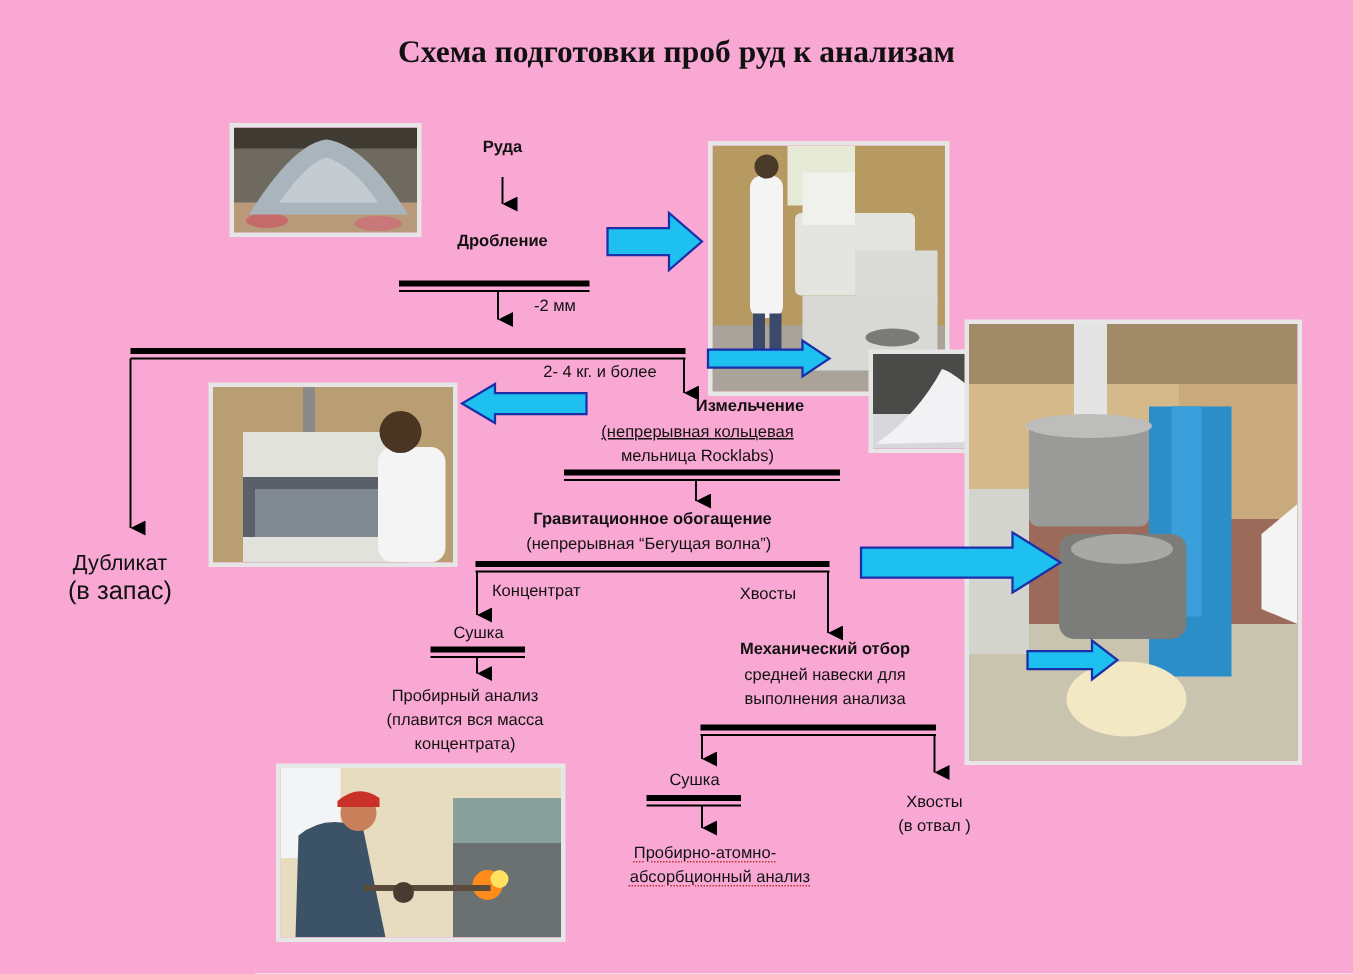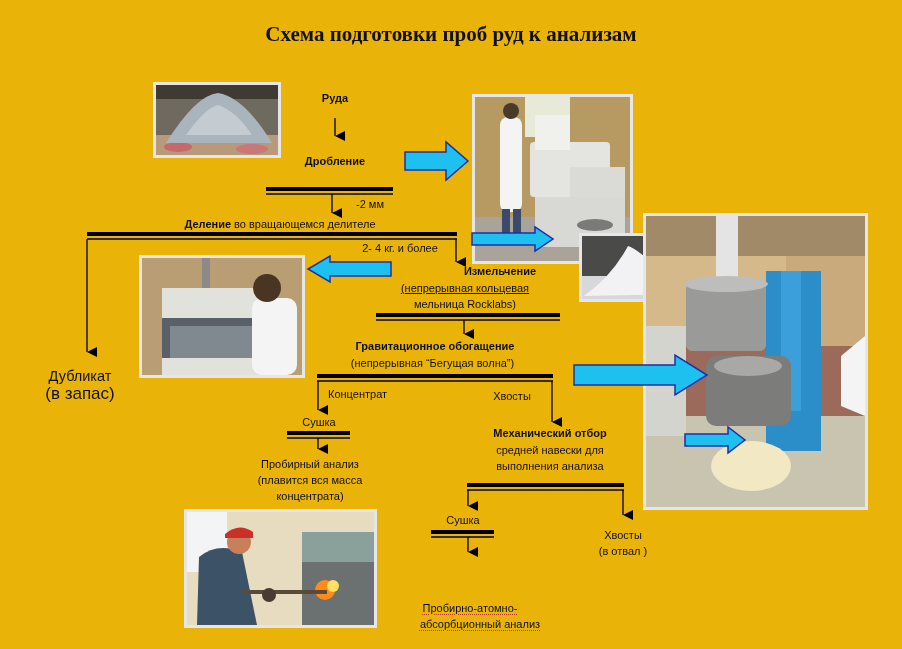--- a/index.html
+++ b/index.html
@@ -1,26 +1,26 @@
 <!DOCTYPE html>
 <html><head>
 <meta charset="utf-8">
 <style>
   html, body { margin: 0; padding: 0; background: #ffffff; }
   #canvas {
     position: relative; width: 902px; height: 649px; overflow: hidden;
-    background: #eab308; font-family: "Liberation Sans", sans-serif; color: #111;
+    background: #f9a8d4; font-family: "Liberation Sans", sans-serif; color: #111;
   }
   .title {
     position: absolute; left: 0; top: 22px; width: 902px; text-align: center;
     font-family: "Liberation Serif", serif; font-weight: bold; font-size: 21px; color: #111;
   }
   .t { position: absolute; font-size: 11px; line-height: 16px; text-align: center; white-space: nowrap; }
   .b { font-weight: bold; }
-  .spell { text-decoration: underline dotted #c03030; text-underline-offset: 2px; margin-top: 39px; }
+  .spell { text-decoration: underline dotted #c03030; text-underline-offset: 2px; }
   .photo {
     position: absolute; border: 3px solid #e6e6e6; box-sizing: border-box; overflow: hidden;
   }
   svg.overlay { position: absolute; left: 0; top: 0; }
 </style>
 </head>
 <body>
 
 <div id="canvas">
 
@@ -158,23 +158,20 @@
     <path d="M391 262 L330 262 L330 256 L308 269 L330 282 L330 276 L391 276 Z" fill="#1ec0f0" stroke="#1b2fa8" stroke-width="1.5"></path>
     <path d="M574 365 L675 365 L675 355 L707 375 L675 395 L675 385 L574 385 Z" fill="#1ec0f0" stroke="#1b2fa8" stroke-width="1.5"></path>
     <path d="M685 434 L728 434 L728 427 L745 440 L728 453 L728 446 L685 446 Z" fill="#1ec0f0" stroke="#1b2fa8" stroke-width="1.5"></path>
   </svg>
 
   <div class="t b" style="left:305px;top:90px;width:60px;">Руда</div>
 
   <div class="t b" style="left:280px;top:153px;width:110px;">Дробление</div>
   <div class="t" style="left:345px;top:196px;width:50px;">-2 мм</div>
 
-  <div class="t" style="left:140px;top:216px;width:280px;">
-    <span class="b">Деление</span><span> во вращающемся делителе</span>
-  </div>
   <div class="t" style="left:340px;top:240px;width:120px;">2- 4 кг. и  более</div>
 
   <div class="t" style="left:30px;top:368px;width:100px;font-size:14.5px;">Дубликат</div>
   <div class="t" style="left:30px;top:386px;width:100px;font-size:17px;">(в запас)</div>
 
   <div class="t b" style="left:390px;top:263px;width:140px;margin-left:40px;">Измельчение</div>
   <div class="t" style="left:375px;top:280px;width:180px;text-decoration:underline;">(непрерывная кольцевая</div>
   <div class="t" style="left:375px;top:296px;width:180px;">мельница Rocklabs)</div>
 
   <div class="t b" style="left:315px;top:338px;width:240px;">Гравитационное обогащение</div>

